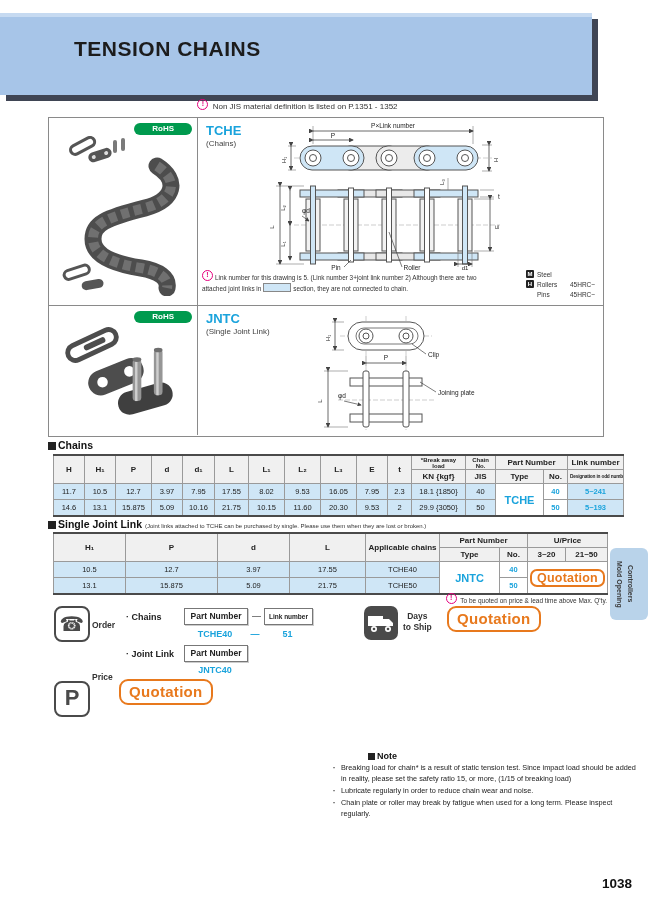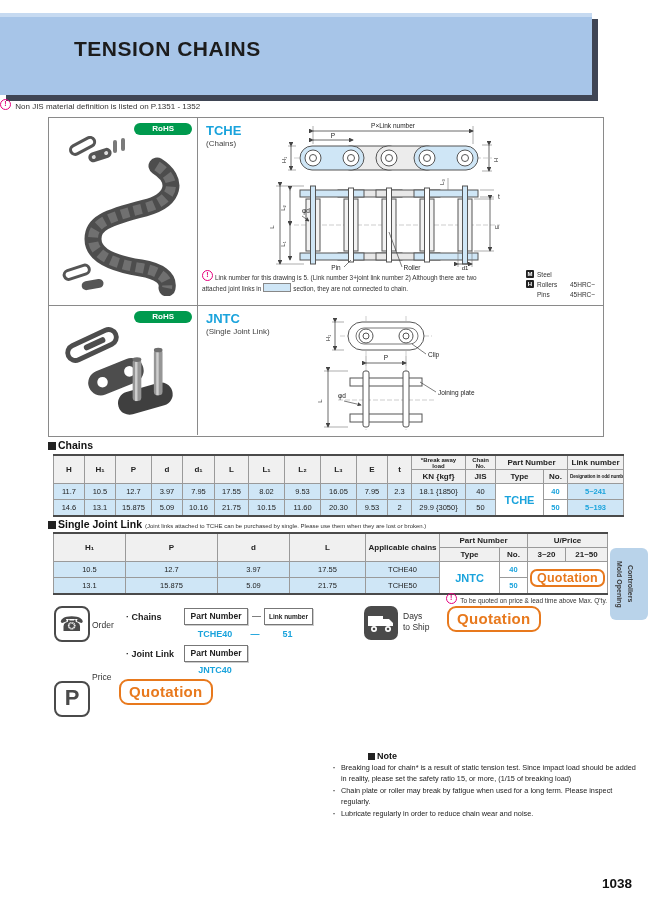--- a/index.html
+++ b/index.html
@@ -6,21 +6,21 @@
   body{width:650px;height:918px;position:relative;background:#fff;
        font-family:"Liberation Sans",sans-serif;color:#222;overflow:hidden;}
 
   
   .banner{position:absolute;left:0;top:13px;width:592px;height:78px;
           background:#a7c5e8;border-top:4px solid #c6daf1;
           box-shadow:6px 6px 0 #3f4554;}
   .banner h1{margin:0;padding:20px 0 0 74px;font-size:21px;font-weight:bold;
              color:#1c1c1c;letter-spacing:.5px;}
 
-  .nonjis{position:absolute;top:99px;left:0;width:595px;text-align:left;
+  .nonjis{position:absolute;top:99px;left:0;width:595px;text-align:center;
           font-size:8px;color:#333;}
 
   
   .alert{display:inline-block;width:9px;height:9px;border:1px solid #e5007e;
          border-radius:50%;position:relative;vertical-align:-1px;margin-right:2px;}
   .alert::before{content:"!";position:absolute;left:0;top:-1px;width:9px;
                  text-align:center;font-size:7px;font-weight:bold;color:#e5007e;line-height:10px;}
 
   
   .product-box{position:absolute;left:48px;top:117px;width:554px;height:318px;
@@ -64,21 +64,21 @@
   table.cat td.type{background:#fff;color:#1aa3dc;font-weight:bold;font-size:11px;}
 
   .footnote{position:absolute;left:53px;top:593px;width:554px;text-align:right;
             font-size:6.5px;color:#333;}
 
   
   .sq-icon{position:absolute;width:32px;height:32px;border:2.5px solid #4a4a4a;
            border-radius:8px;background:#fff;text-align:center;}
   .sq-icon .glyph{font-family:"DejaVu Sans",sans-serif;font-size:20px;color:#4a4a4a;line-height:32px;}
   .sq-icon.pletter{font-size:22px;font-weight:bold;color:#4a4a4a;line-height:30px;}
-  .icon-label{position:absolute;font-size:8.5px;font-weight:normal;color:#333;}
+  .icon-label{position:absolute;font-size:8.5px;font-weight:bold;color:#333;text-align:center;}
   .dot-item{position:absolute;font-size:9px;font-weight:bold;color:#222;}
   .dot-item::before{content:"· ";}
   .pn-box{position:absolute;border:1px solid #777;box-shadow:1px 1px 0 #ccc;background:#fff;
           text-align:center;font-weight:bold;}
   .pn-box.big{font-size:8.5px;line-height:15px;}
   .pn-box.small{font-size:6.5px;line-height:15px;}
   .dash{position:absolute;font-size:9px;color:#333;}
   .ex{position:absolute;font-size:9px;font-weight:bold;color:#1aa3dc;text-align:center;}
   .q-badge{position:absolute;border:2.5px solid #e8791d;border-radius:9px;background:#fff;
            color:#e8791d;font-weight:bold;font-size:15px;padding:2px 8px 3px;letter-spacing:.3px;}
@@ -522,22 +522,22 @@
 <div class="q-badge" style="left:447px;top:606px">Quotation</div>
 
 <div class="sq-icon pletter" style="left:54px;top:681px">P</div>
 <div class="icon-label" style="left:92px;top:672px">Price</div>
 <div class="q-badge" style="left:119px;top:679px">Quotation</div>
 
 <div class="note-block">
   <div class="nt"><span class="sq" style="width:7px;height:7px"></span><span>Note</span></div>
   <ul>
     <li>Breaking load for chain* is a result of static tension test. Since impact load should be added in reality, please set the safety ratio 15, or more, (1/15 of breaking load)</li>
+    <li>Lubricate regularly in order to reduce chain wear and noise.</li>
     <li>Chain plate or roller may break by fatigue when used for a long term. Please inspect regularly.</li>
-    <li>Lubricate regularly in order to reduce chain wear and noise.</li>
   </ul>
 </div>
 
 <div class="side-tab">
   <div>Mold Opening</div>
   <div>Controllers</div>
 </div>
 <div class="page-num">1038</div>
 
 </body></html>

